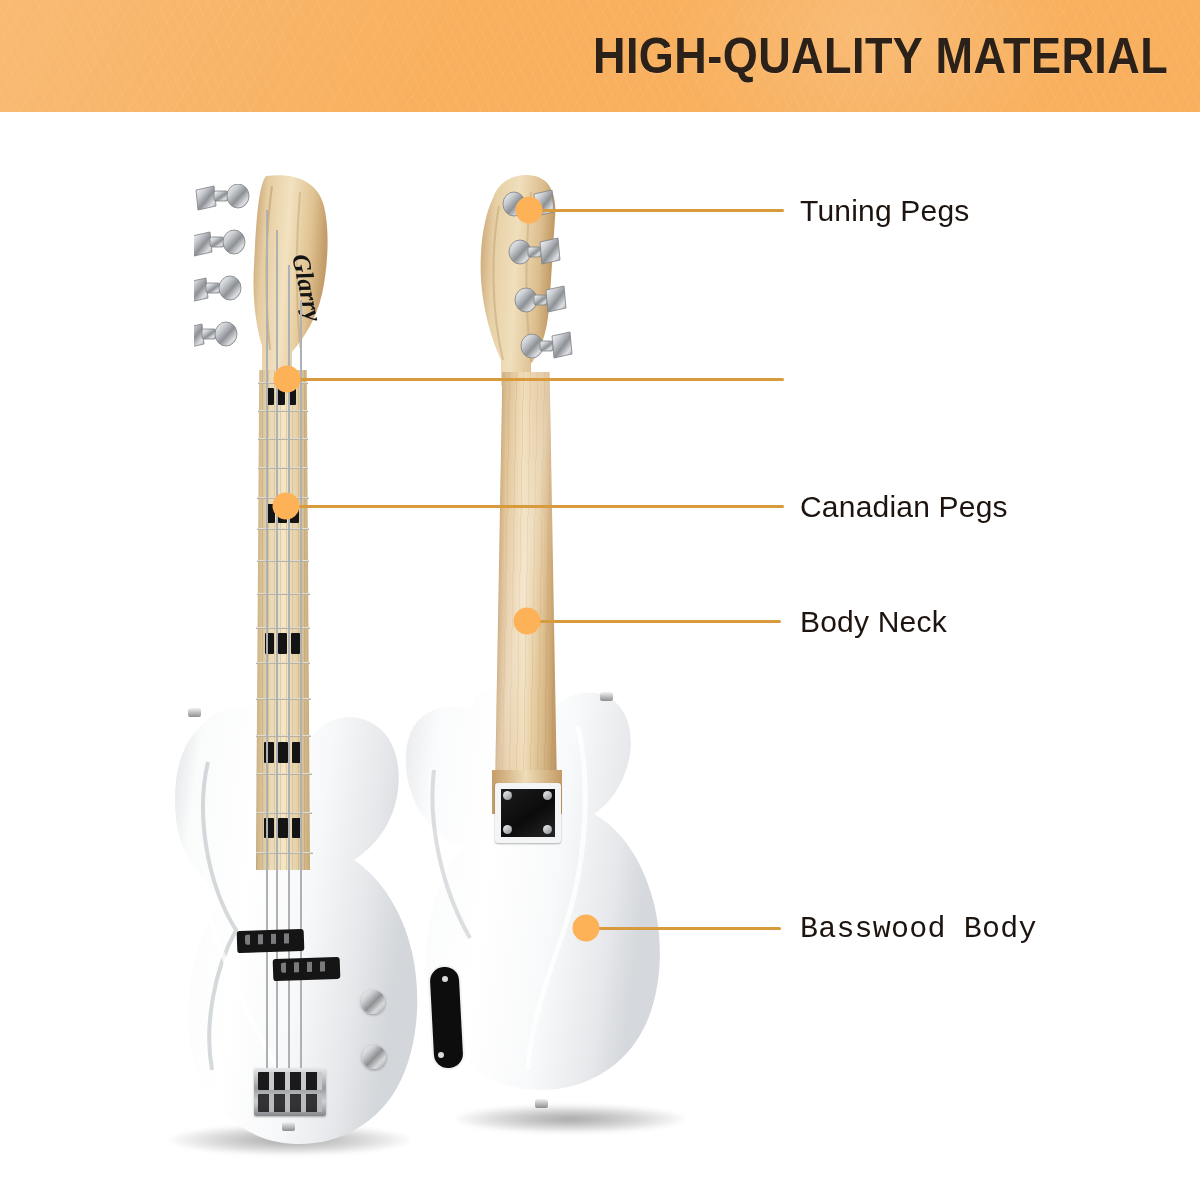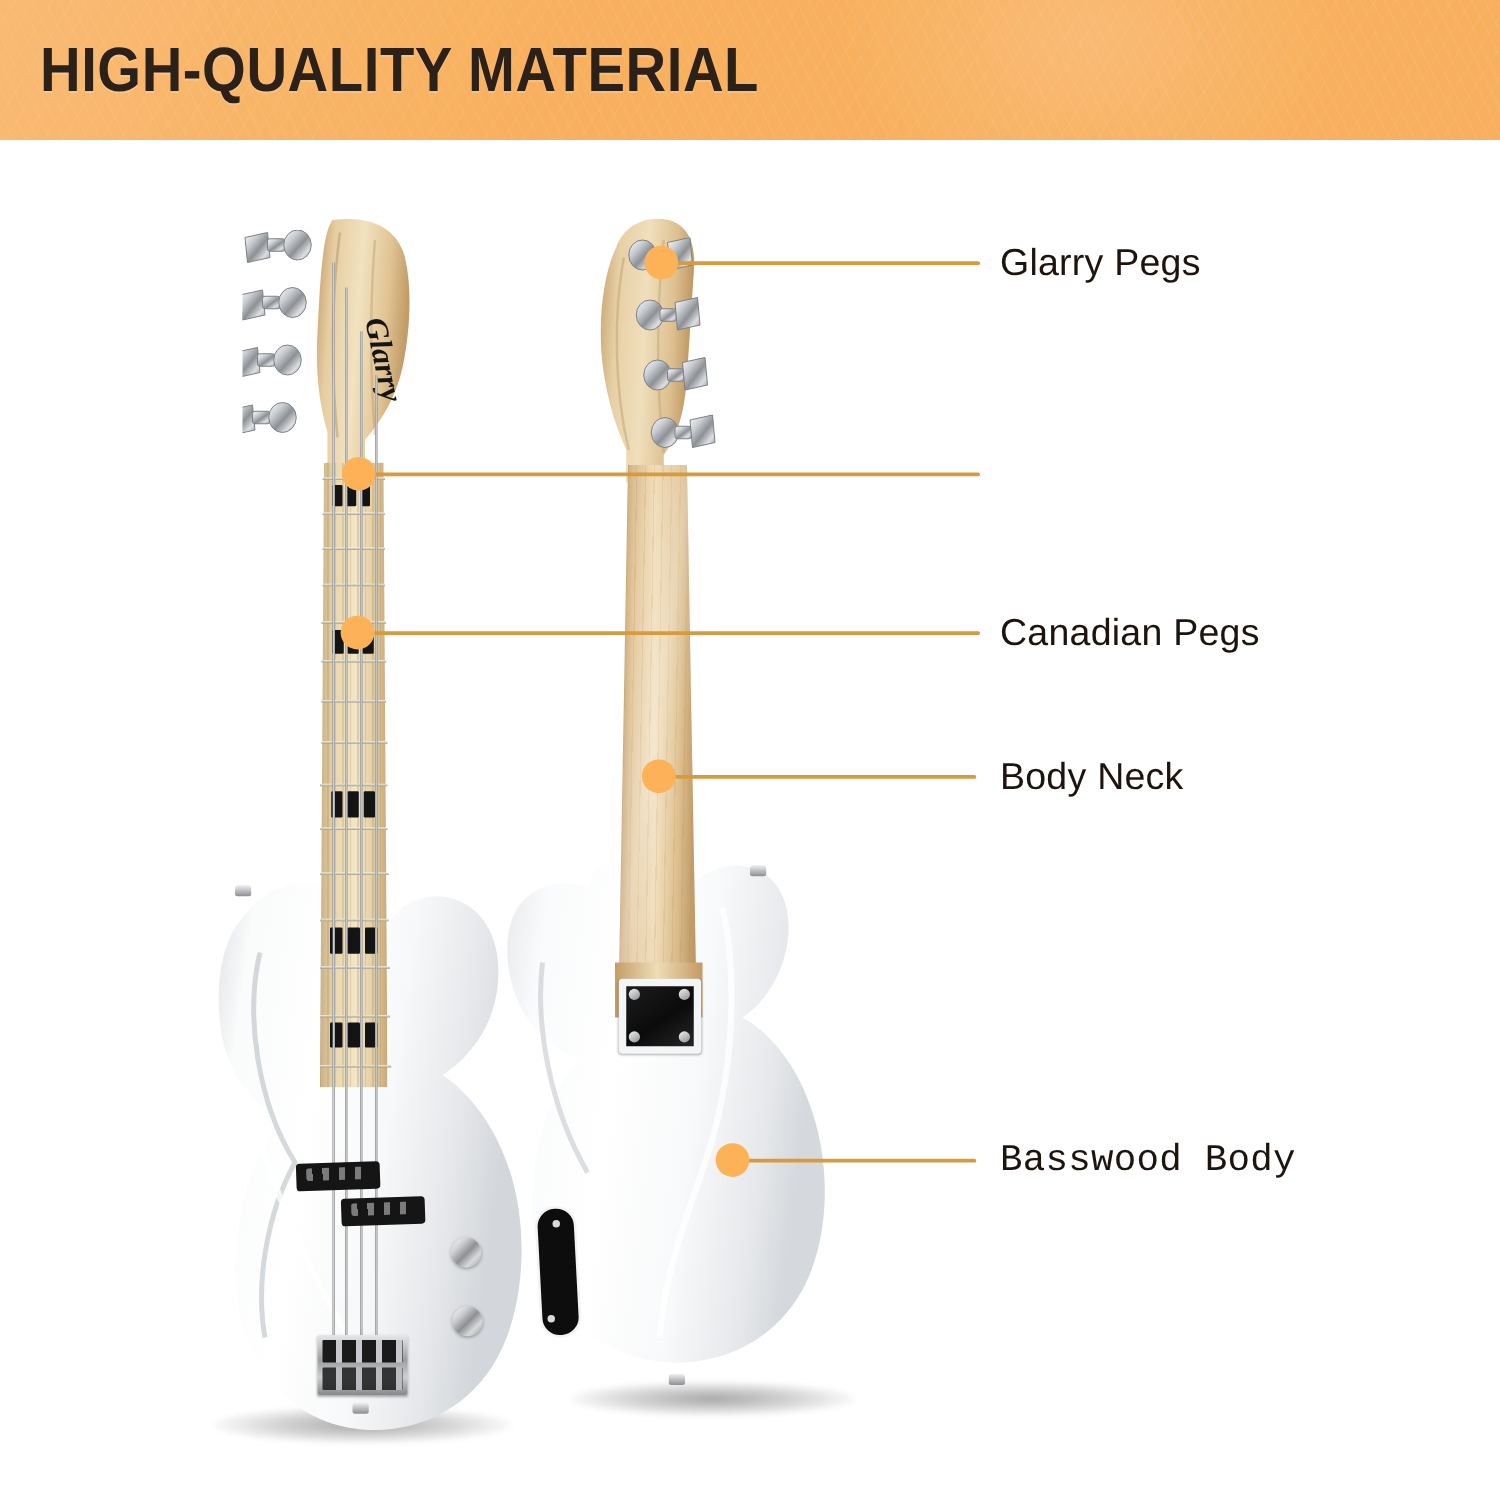--- a/index.html
+++ b/index.html
@@ -17,21 +17,21 @@
 
   
   .banner {
     position: absolute; left: 0; top: 0;
     width: 1200px; height: 112px;
     background: #f8b05e;
     background-image:
       linear-gradient(115deg, rgba(255,255,255,.13) 0%, rgba(255,255,255,0) 38%),
       repeating-linear-gradient(64deg, rgba(255,255,255,.055) 0px, rgba(255,255,255,.055) 1px, rgba(0,0,0,0) 1px, rgba(0,0,0,0) 9px),
       repeating-linear-gradient(-58deg, rgba(255,255,255,.05) 0px, rgba(255,255,255,.05) 1px, rgba(0,0,0,0) 1px, rgba(0,0,0,0) 13px);
-    display: flex; align-items: center; justify-content: flex-start;
+    display: flex; align-items: center; justify-content: flex-end;
     overflow: hidden;
   }
   .banner-swoosh {
     position: absolute; right: 120px; top: -120px;
     width: 420px; height: 300px;
     border-radius: 50%;
     background: radial-gradient(ellipse at center, rgba(255,255,255,.14), rgba(255,255,255,0) 68%);
     pointer-events: none;
   }
   .banner-title {
@@ -430,21 +430,21 @@
     <div style="position:absolute; left:38px; top:882px; width:6px; height:6px;
                 border-radius:50%; background:#d9dadc;"></div>
 
     <div class="strap-button" style="left:135px; top:929px;"></div>
   </div>
 
   <div style="position:absolute; left:0; top:0; width:1200px; height:1200px;">
 
     <div class="callout-line" style="left:529px; top:209px; width:255px;"></div>
     <div class="callout-dot" style="left:529px; top:210px;"></div>
-    <div class="callout-label" style="left:800px; top:194px;">Glarry Pegs</div>
+    <div class="callout-label" style="left:800px; top:194px;">Tuning Pegs</div>
 
     <div class="callout-line" style="left:287px; top:378px; width:497px;"></div>
     <div class="callout-dot" style="left:287px; top:379px;"></div>
 
     <div class="callout-line" style="left:286px; top:505px; width:498px;"></div>
     <div class="callout-dot" style="left:286px; top:506px;"></div>
     <div class="callout-label" style="left:800px; top:490px;">Canadian Pegs</div>
 
     <div class="callout-line" style="left:527px; top:620px; width:254px;"></div>
     <div class="callout-dot" style="left:527px; top:621px;"></div>

